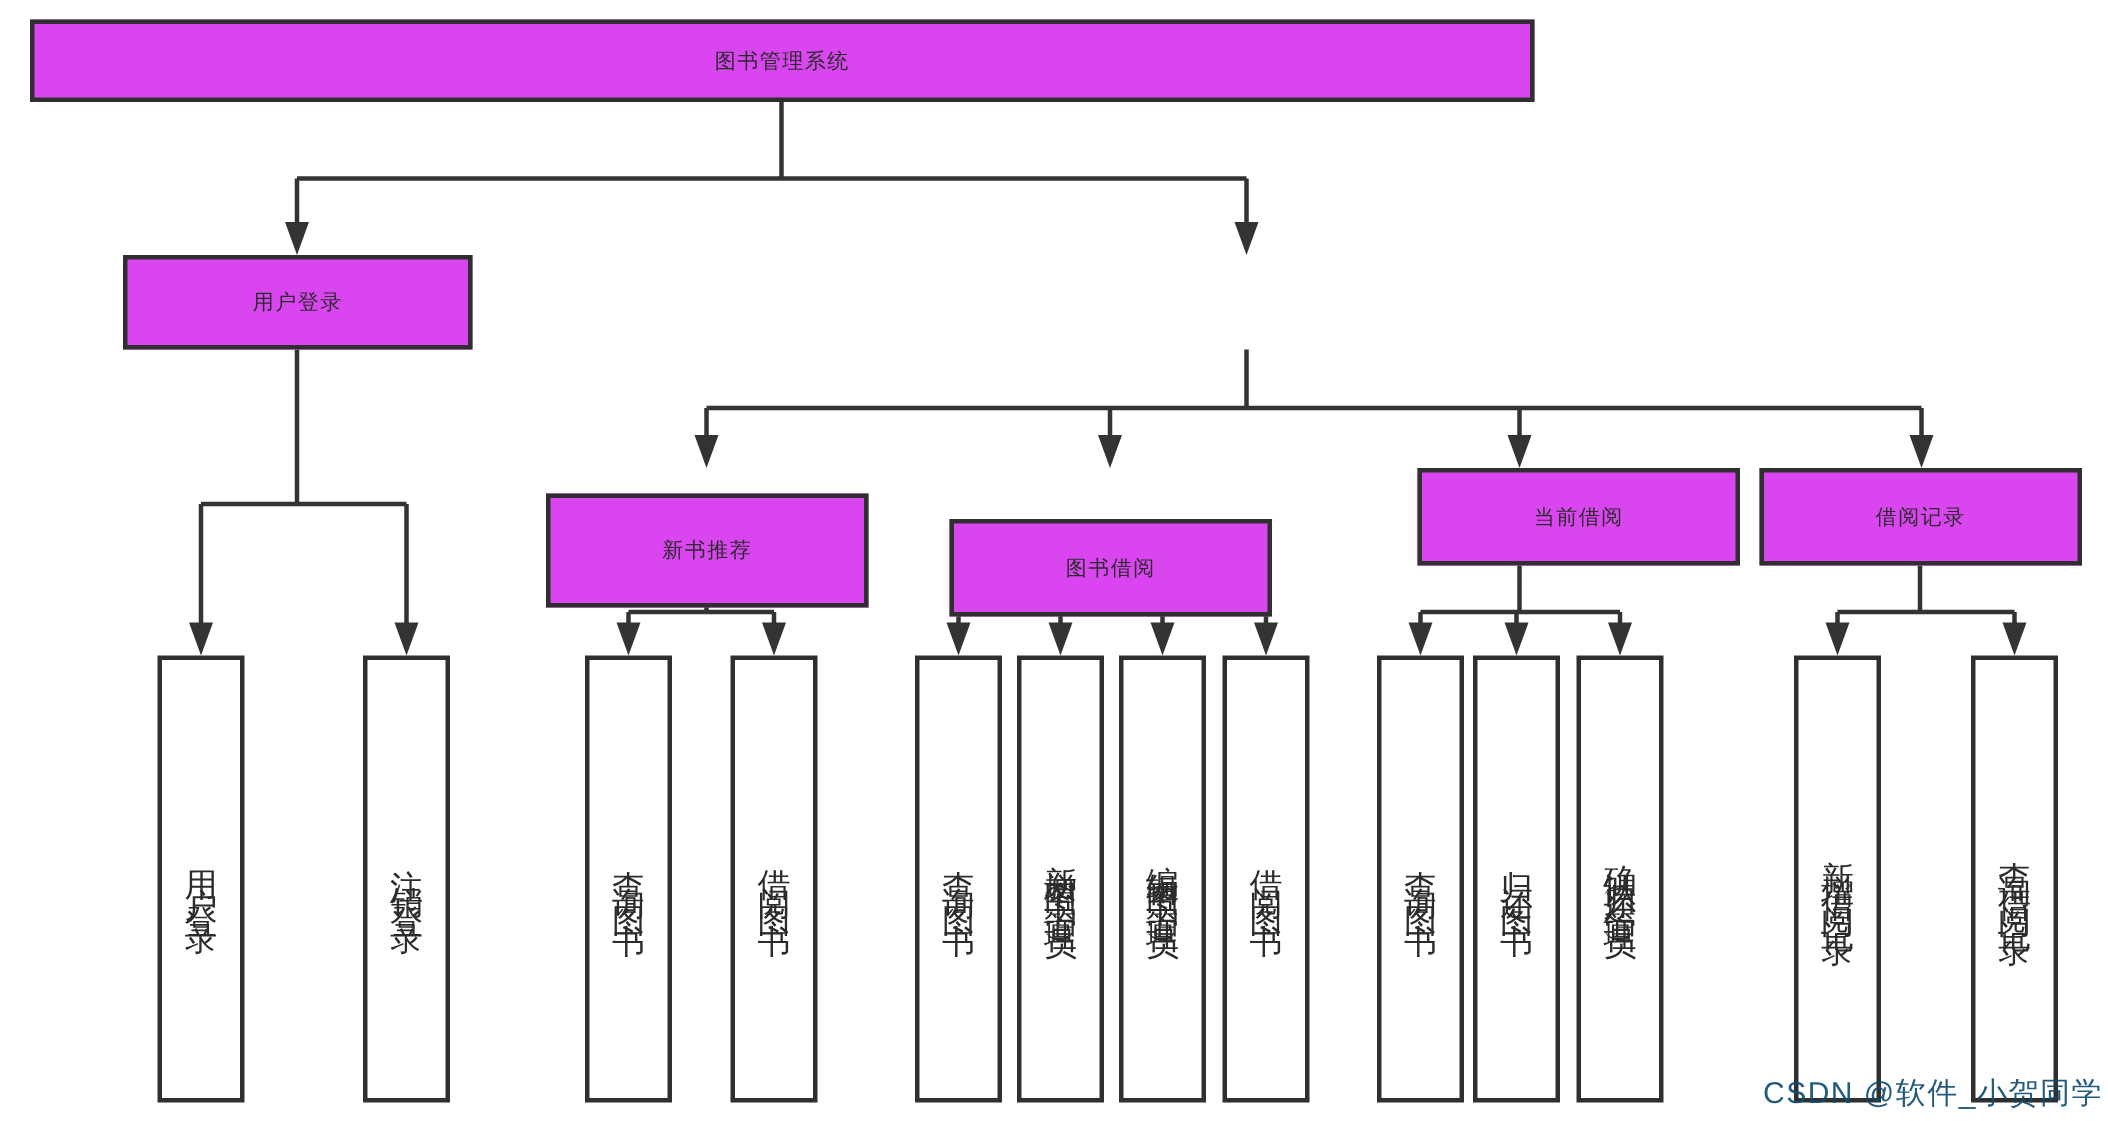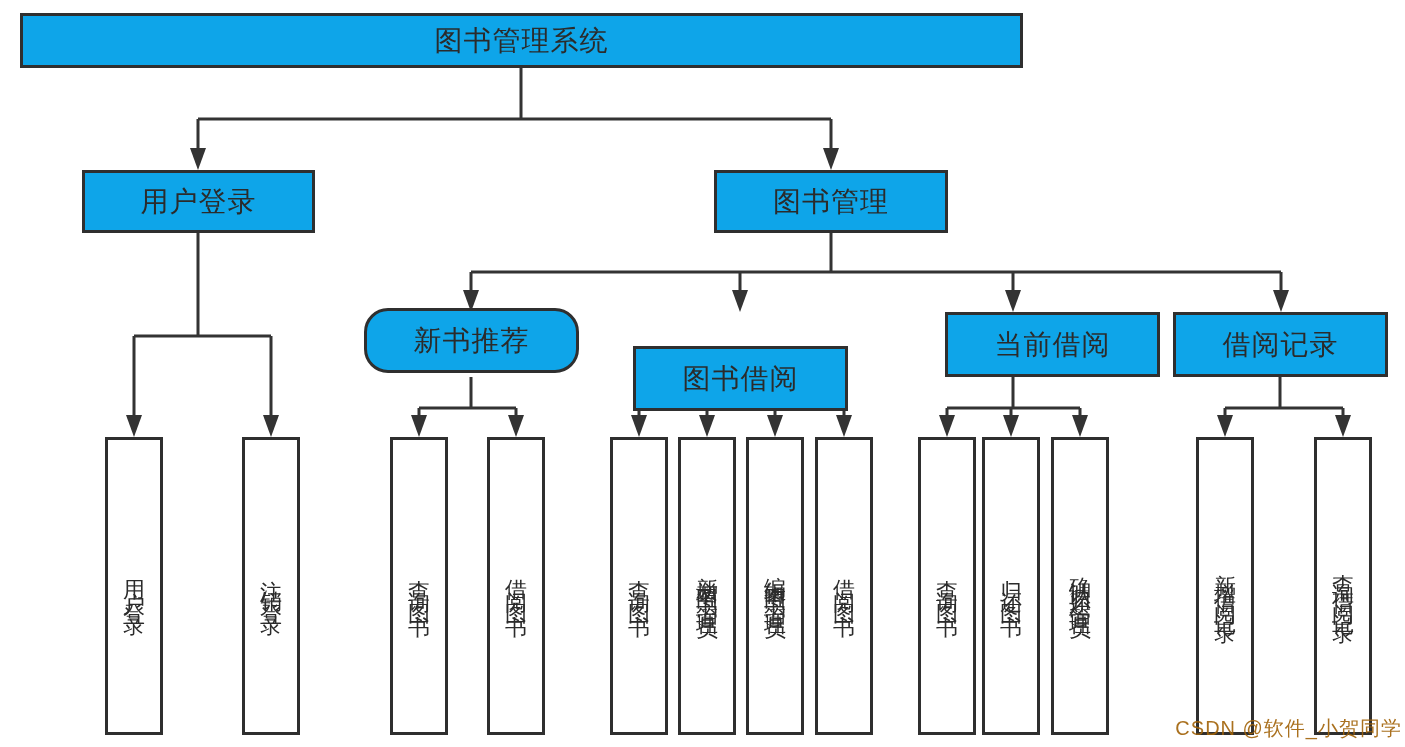--- a/index.html
+++ b/index.html
@@ -15,25 +15,25 @@
     position: absolute;
     left: 0; top: 0;
     width: 1405px; height: 747px;
   }
   .ln { stroke: #333333; stroke-width: 3; fill: none; }
   .tri { fill: #333333; stroke: none; }
   .hnode {
     position: absolute;
     box-sizing: border-box;
     border: 3px solid #2f2f2f;
-    background: #0ea5e9;
+    background: #d946ef;
     display: flex;
     align-items: center;
     justify-content: center;
-    font-size: 28px;
+    font-size: 14px;
     color: #2b2b2b;
     letter-spacing: 1px;
     white-space: nowrap;
   }
   .vnode {
     position: absolute;
     box-sizing: border-box;
     top: 437px;
     height: 298px;
     width: 58px;
@@ -49,21 +49,21 @@
     line-height: 1;
   }
   .sp4 { letter-spacing: 12px; }
   .sp6 { letter-spacing: 10px; }
   .sp9 { letter-spacing: 6px; }
   #watermark {
     position: absolute;
     right: 3px;
     bottom: 5px;
     font-size: 20px;
-    color: #a16207;
+    color: #0c4a6e;
     opacity: 0.9;
     letter-spacing: 1px;
     white-space: nowrap;
   }
 </style>
 </head>
 <body>
 
 <div id="stage">
 
@@ -113,23 +113,22 @@
     <g>
       <path class="ln" d="M1280 377 V408 M1225 408 H1343 M1225 408 V417 M1343 408 V417"></path>
       <polygon class="tri" points="1217,415 1233,415 1225,437"></polygon>
       <polygon class="tri" points="1335,415 1351,415 1343,437"></polygon>
     </g>
   </svg>
 
   <div class="hnode" style="left:20px; top:13px; width:1003px; height:55px;">图书管理系统</div>
 
   <div class="hnode" style="left:82px; top:170px; width:233px; height:63px;">用户登录</div>
-  <div class="hnode" style="left:714px; top:170px; width:234px; height:63px;">图书管理</div>
 
-  <div class="hnode" style="left:364px; top:308px; width:215px; height:65px;border-radius:24px;">新书推荐</div>
+  <div class="hnode" style="left:364px; top:329px; width:215px; height:76px;">新书推荐</div>
   <div class="hnode" style="left:633px; top:312px; width:215px; height:65px;margin-top:34px;">图书借阅</div>
   <div class="hnode" style="left:945px; top:312px; width:215px; height:65px;">当前借阅</div>
   <div class="hnode" style="left:1173px; top:312px; width:215px; height:65px;">借阅记录</div>
 
   <div class="vnode sp4" style="left:105px;">用户登录</div>
   <div class="vnode sp4" style="left:242px;">注销登录</div>
 
   <div class="vnode sp4" style="left:390px;">查询图书</div>
   <div class="vnode sp4" style="left:487px;">借阅图书</div>
 

